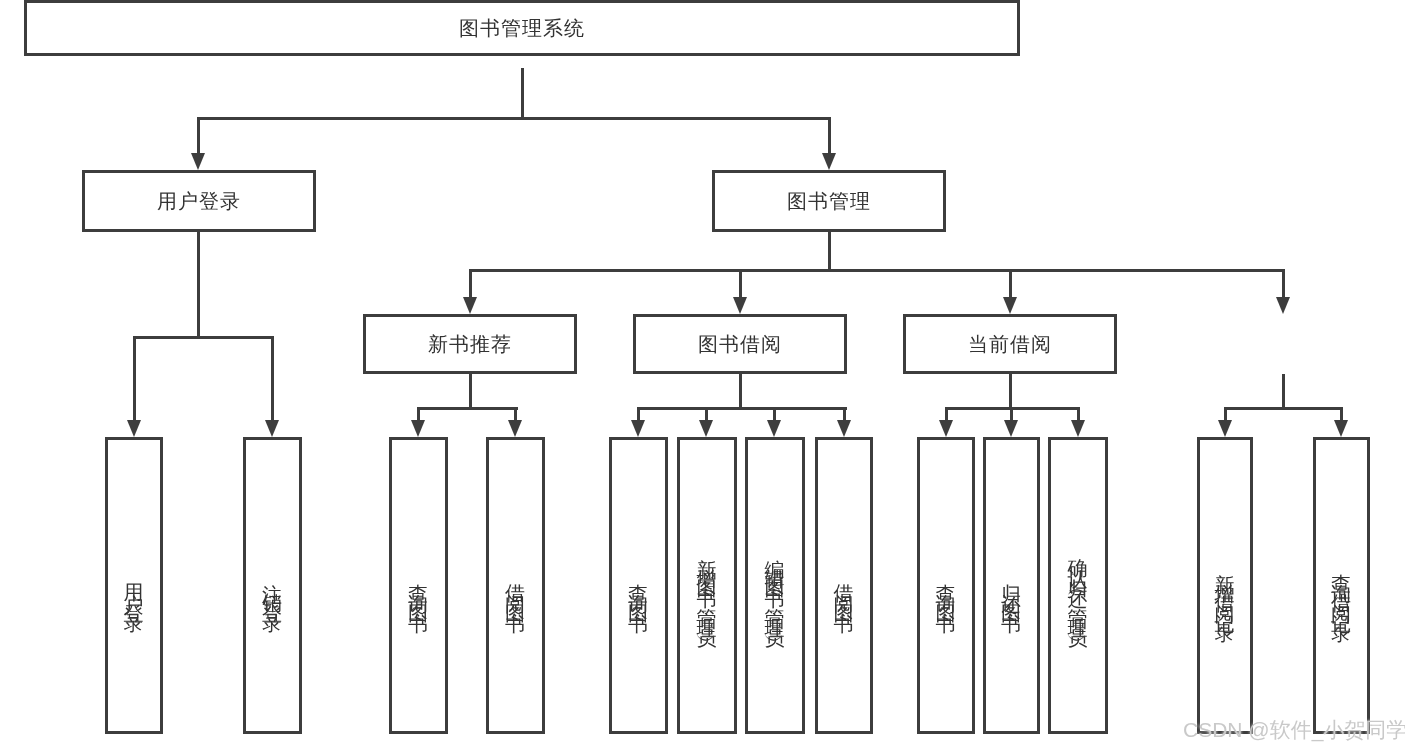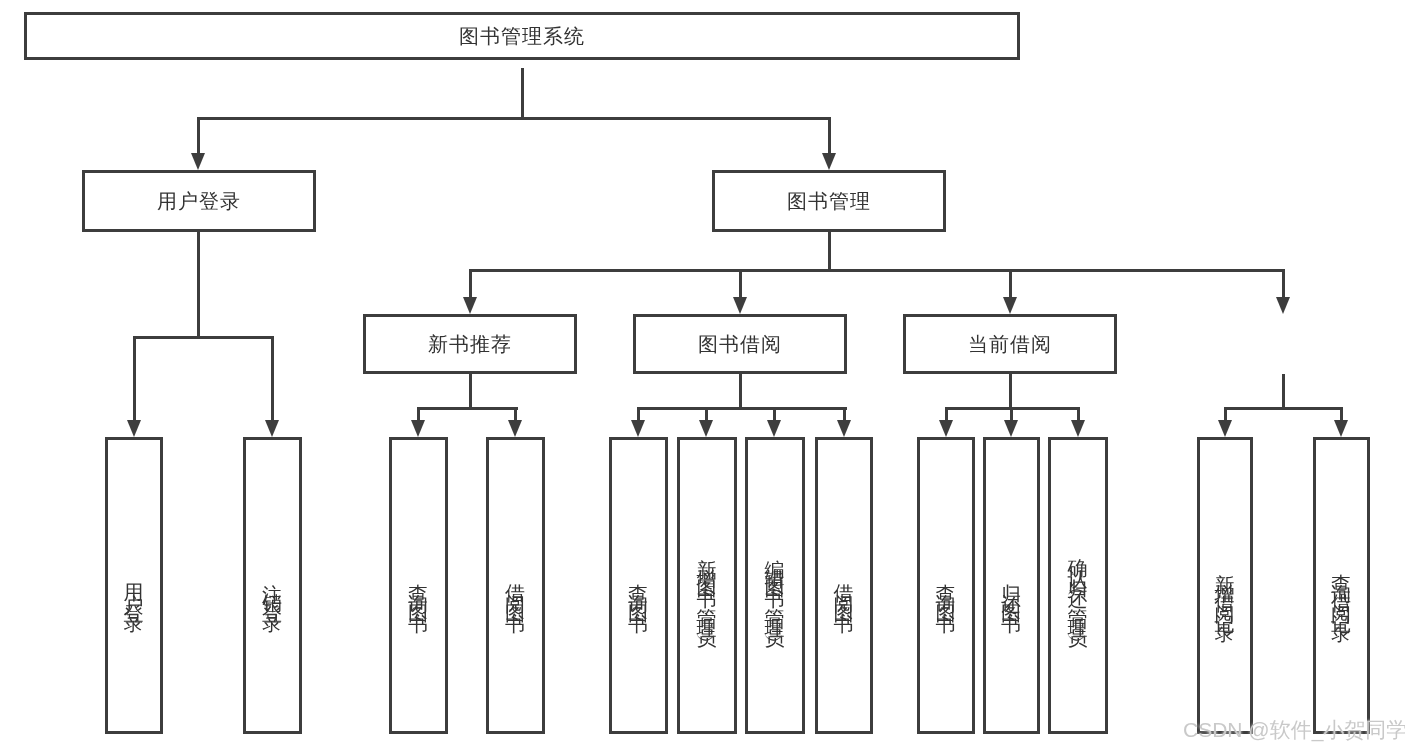--- a/index.html
+++ b/index.html
@@ -26,21 +26,21 @@
   .watermark{
     position:absolute;color:#c9c9c9;font-size:21px;white-space:nowrap;
     text-shadow:0 0 3px #ffffff;z-index:5;
   }
 </style>
 </head>
 <body>
 
 <div id="canvas">
 
-  <div class="box" style="left:24px;top:12px;width:996px;height:48px;">图书管理系统</div>
+  <div class="box" style="left:24px;top:0;width:996px;height:56px;">图书管理系统</div>
 
   <div class="box" style="left:82px;top:170px;width:234px;height:62px;">用户登录</div>
   <div class="box" style="left:712px;top:170px;width:234px;height:62px;">图书管理</div>
 
   <div class="box" style="left:363px;top:314px;width:214px;height:60px;">新书推荐</div>
   <div class="box" style="left:633px;top:314px;width:214px;height:60px;">图书借阅</div>
   <div class="box" style="left:903px;top:314px;width:214px;height:60px;">当前借阅</div>
 
   <div class="box vbox" style="left:105px;top:437px;width:58px;height:297px;">用户登录</div>
   <div class="box vbox" style="left:243px;top:437px;width:59px;height:297px;">注销登录</div>

